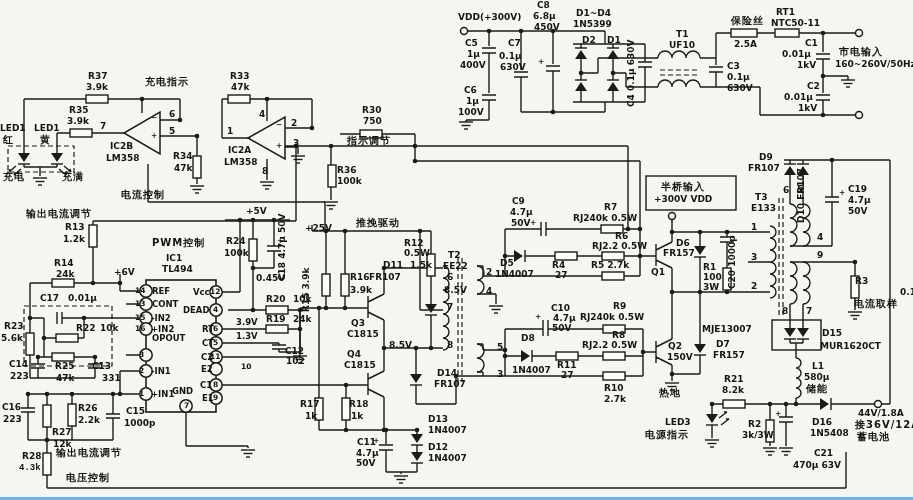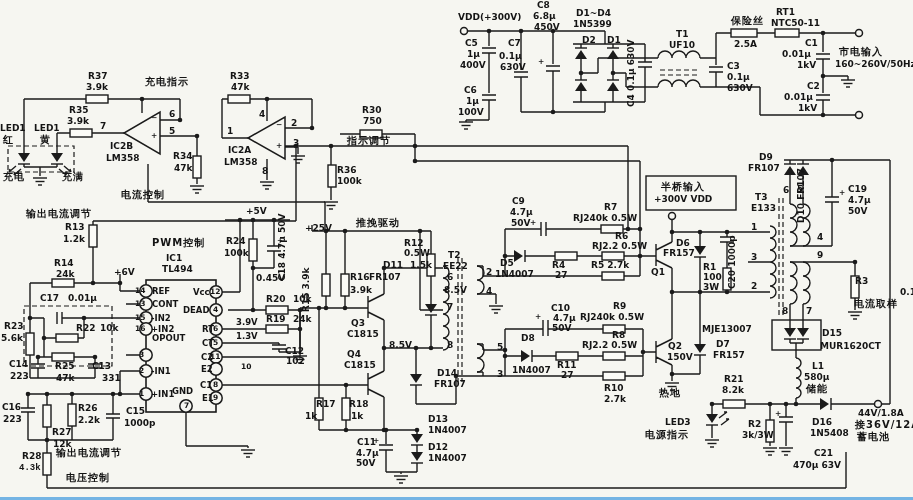--- a/index.html
+++ b/index.html
@@ -477,21 +477,21 @@
       <span class="lbl" style="left: 350px; top: 286px;">3.9k</span>
       <span class="lbl" style="left: 404px; top: 239px;">R12</span>
       <span class="lbl" style="left: 404px; top: 249px;">0.5W</span>
       <span class="lbl" style="left: 383px; top: 261px;">D11</span>
       <span class="lbl" style="left: 410px; top: 261px;">1.5k</span>
       <span class="lbl" style="left: 369px; top: 273px;">FR107</span>
       <span class="lbl" style="left: 351px; top: 319px;">Q3</span>
       <span class="lbl" style="left: 347px; top: 330px;">C1815</span>
       <span class="lbl" style="left: 347px; top: 350px;">Q4</span>
       <span class="lbl" style="left: 344px; top: 361px;">C1815</span>
-      <span class="lbl" style="left: 316px; top: 400px; text-align: center;">R17</span>
+      <span class="lbl" style="left: 300px; top: 400px; text-align: center;">R17</span>
       <span class="lbl" style="left: 305px; top: 412px;">1k</span>
       <span class="lbl" style="left: 349px; top: 400px;">R18</span>
       <span class="lbl" style="left: 351px; top: 412px;">1k</span>
       <span class="lbl" style="left: 448px; top: 251px;">T2</span>
       <span class="lbl" style="left: 443px; top: 262px;">EE22</span>
       <span class="lbl" style="left: 447px; top: 273px;">6</span>
       <span class="lbl" style="left: 444px; top: 286px;">8.5V</span>
       <span class="lbl" style="left: 447px; top: 303px;">7</span>
       <span class="lbl" style="left: 389px; top: 341px;">8.5V</span>
       <span class="lbl" style="left: 447px; top: 341px;">8</span>

